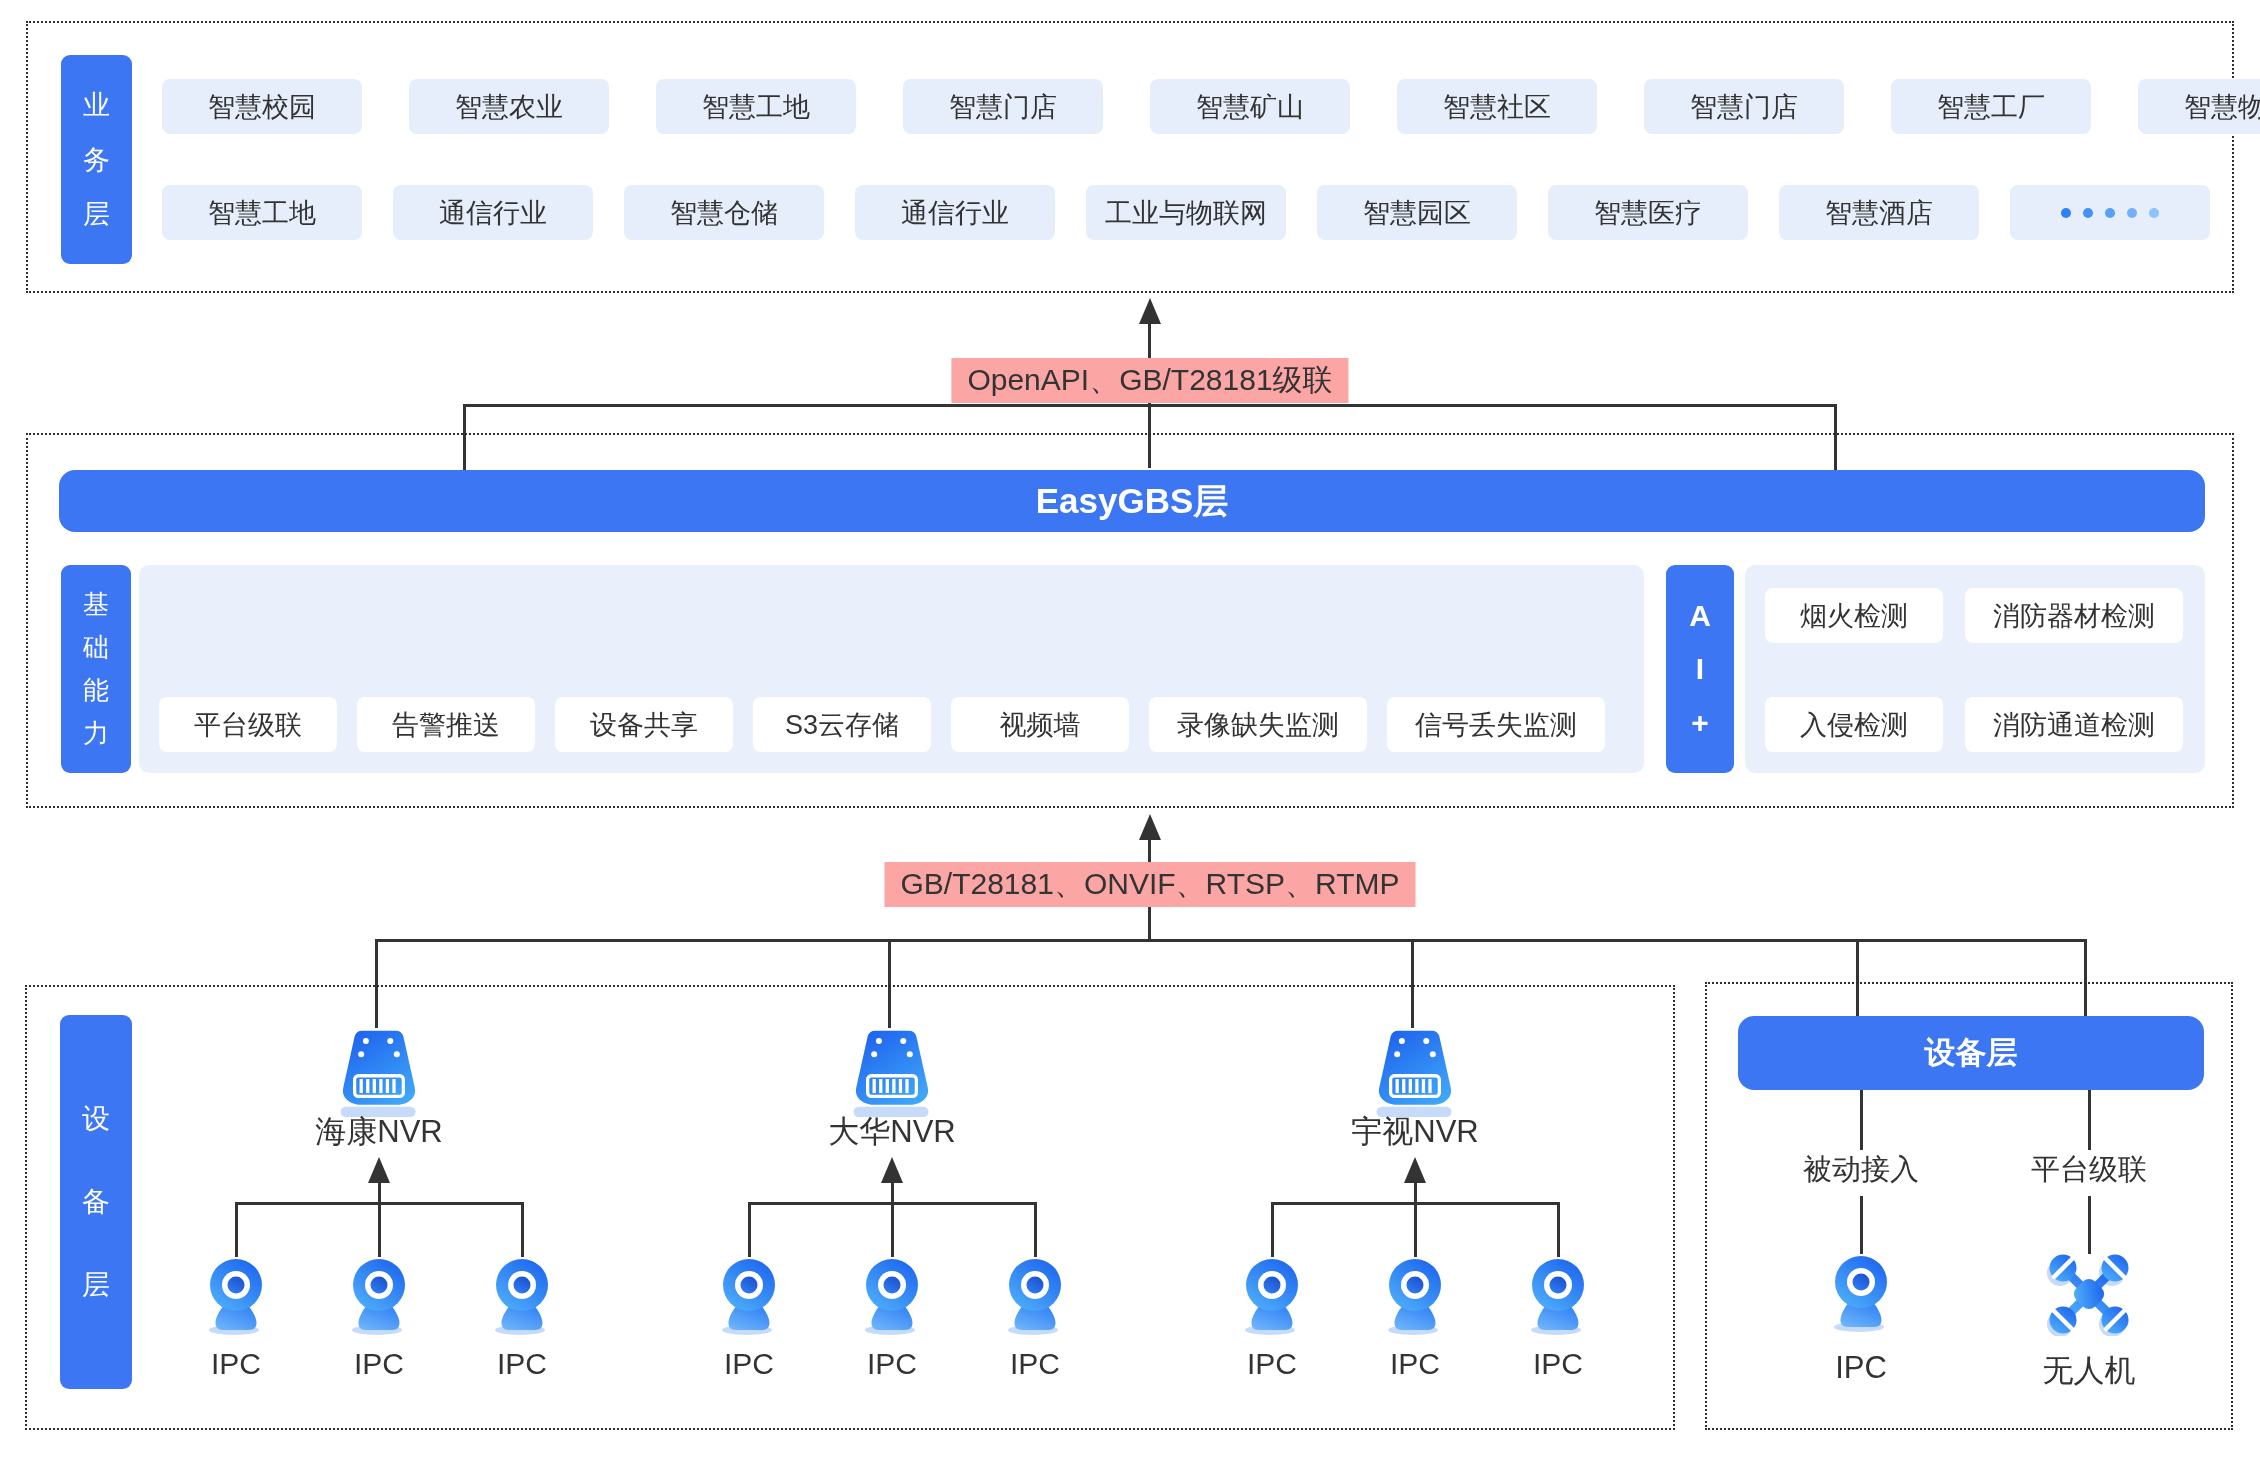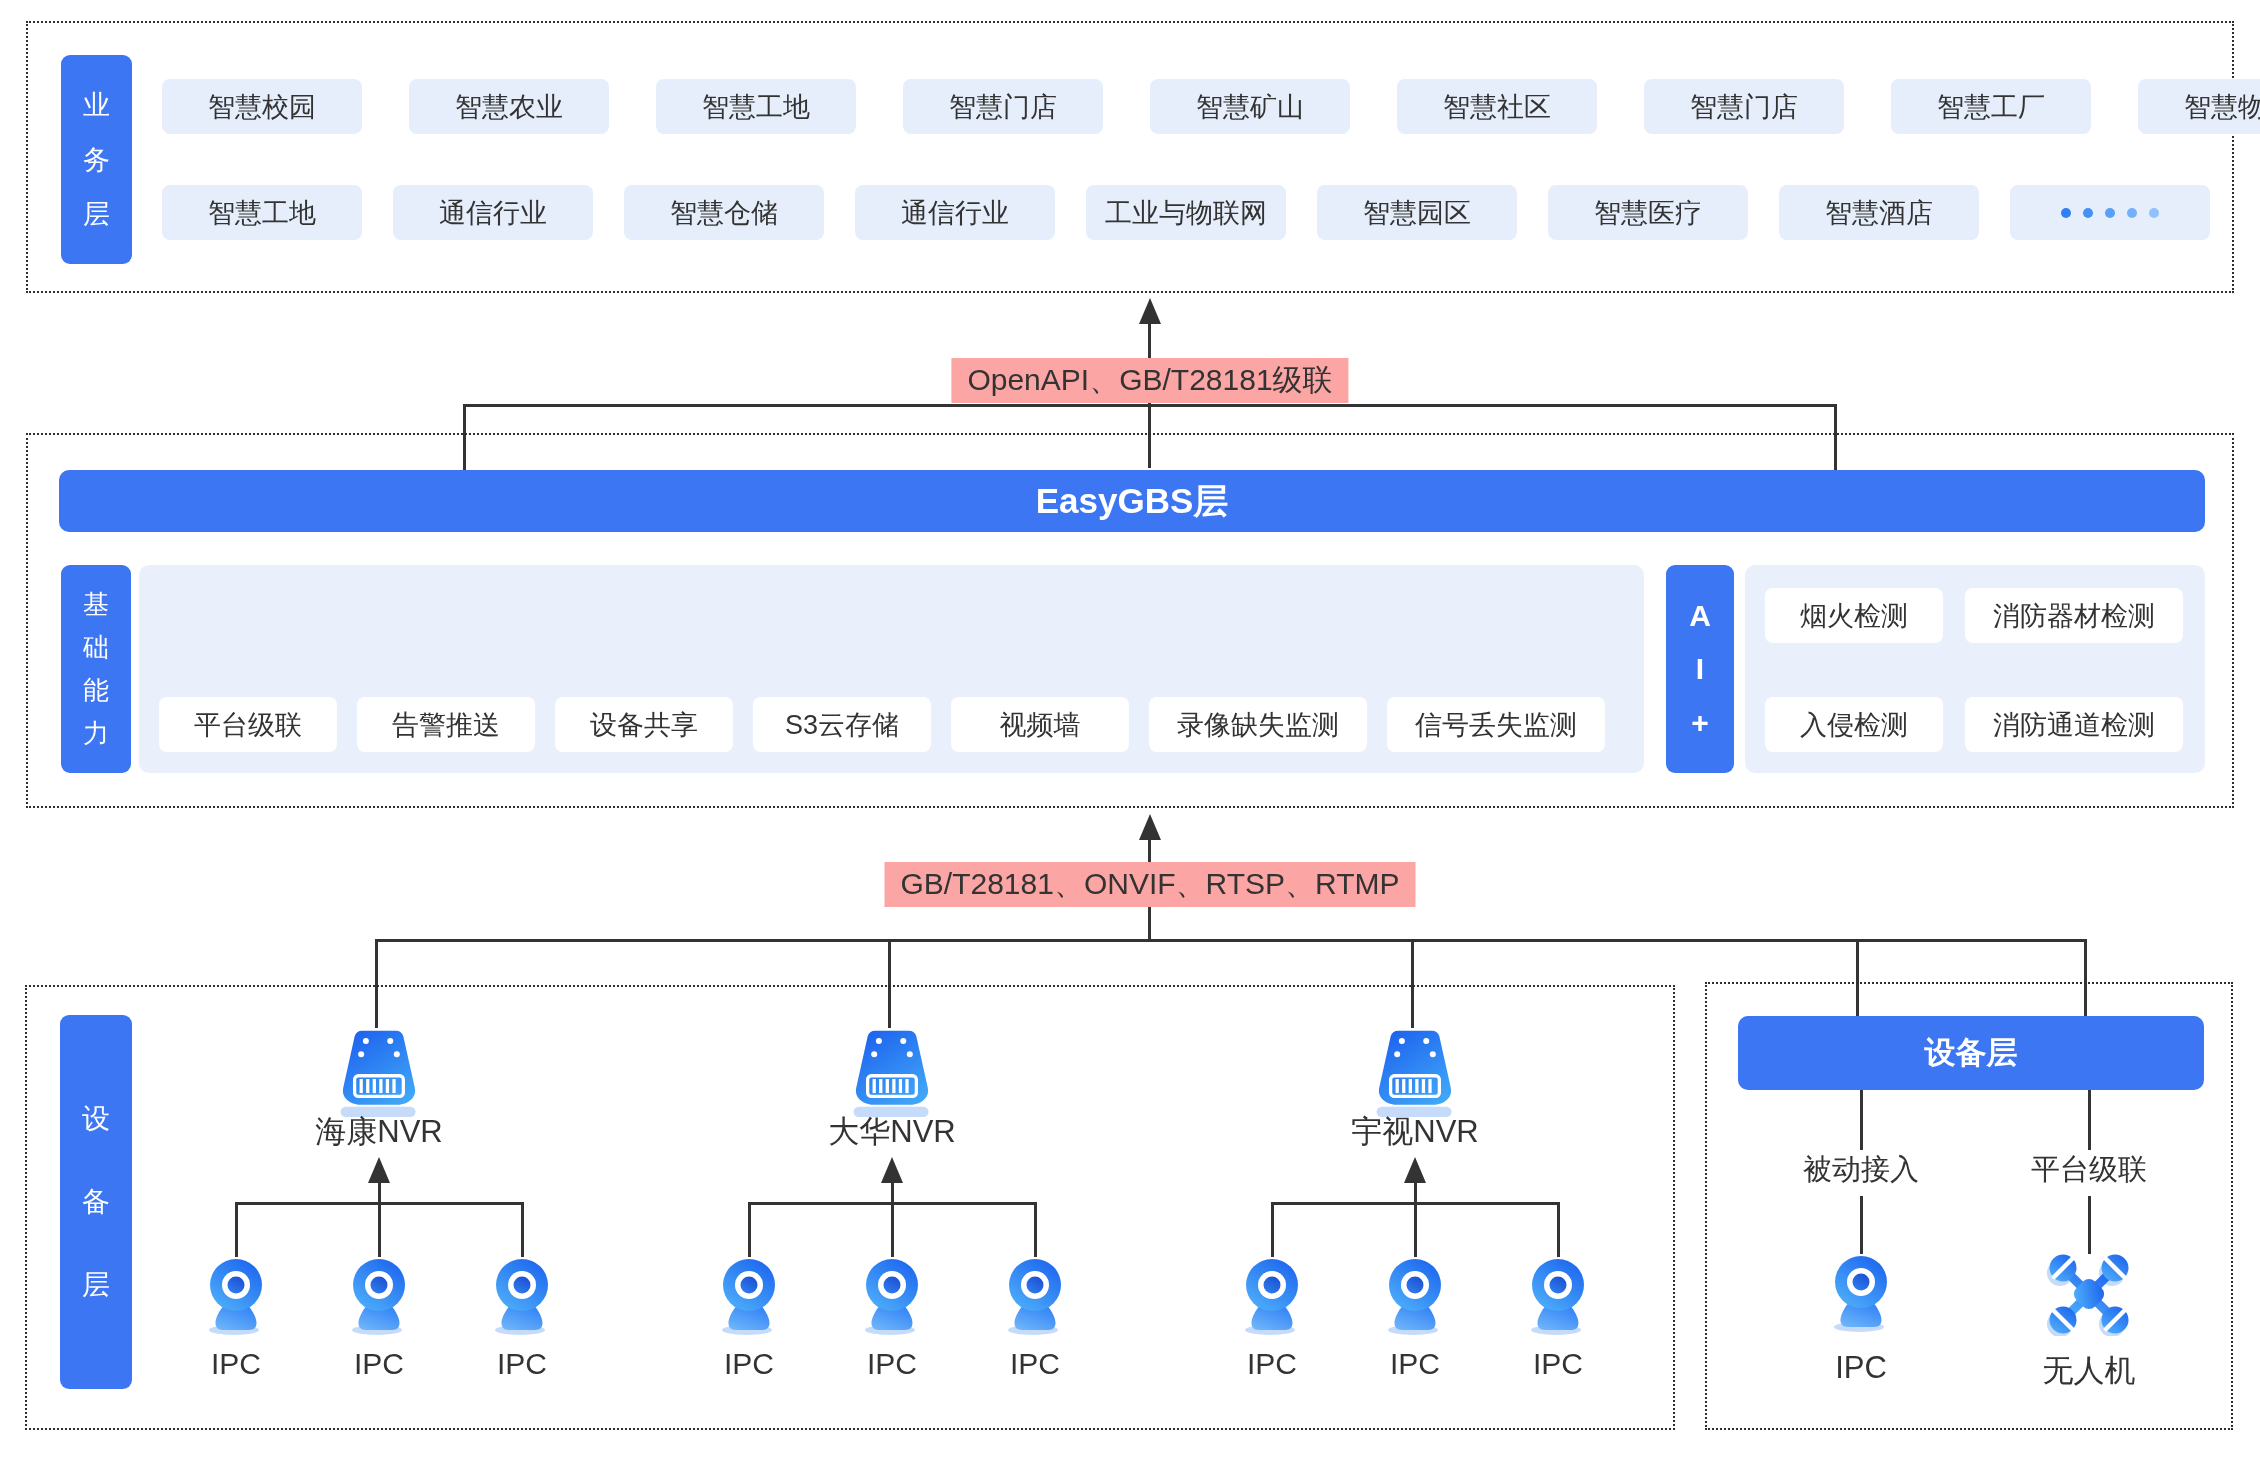--- a/index.html
+++ b/index.html
@@ -15,21 +15,21 @@
     position:relative;background:#fff;overflow:hidden;
     font-family:"Liberation Sans","DejaVu Sans",sans-serif;color:var(--text);
   }
   .layer-box{position:absolute;border:2px dotted #2e2e2e;background:transparent}
   .v-label{
     position:absolute;background:var(--primary-blue);color:#fff;border-radius:9px;
     display:flex;flex-direction:column;align-items:center;justify-content:space-evenly;
     font-size:27px;padding:14px 0;
   }
   .bar{
-    position:absolute;background:var(--primary-blue);color:#fff;border-radius:10px;
+    position:absolute;background:var(--primary-blue);color:#fff;border-radius:16px;
     display:flex;align-items:center;justify-content:center;font-weight:bold;
   }
   .chip-row{position:absolute;display:flex}
   .chip{
     height:55px;border-radius:8px;display:flex;align-items:center;justify-content:center;
     font-size:27px;color:var(--text);white-space:nowrap;
   }
   .biz-chip{width:200px;background:var(--chip-bg)}
   .cap-chip{background:#fff;min-width:178px;padding:0 28px}
   .dot{display:inline-block;width:10px;height:10px;border-radius:50%;margin:0 6px}

